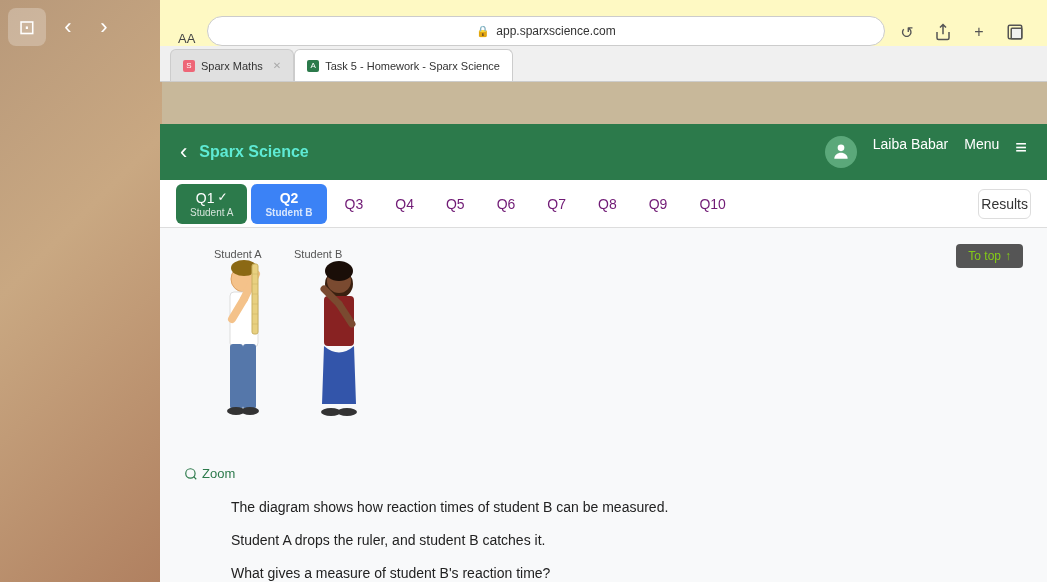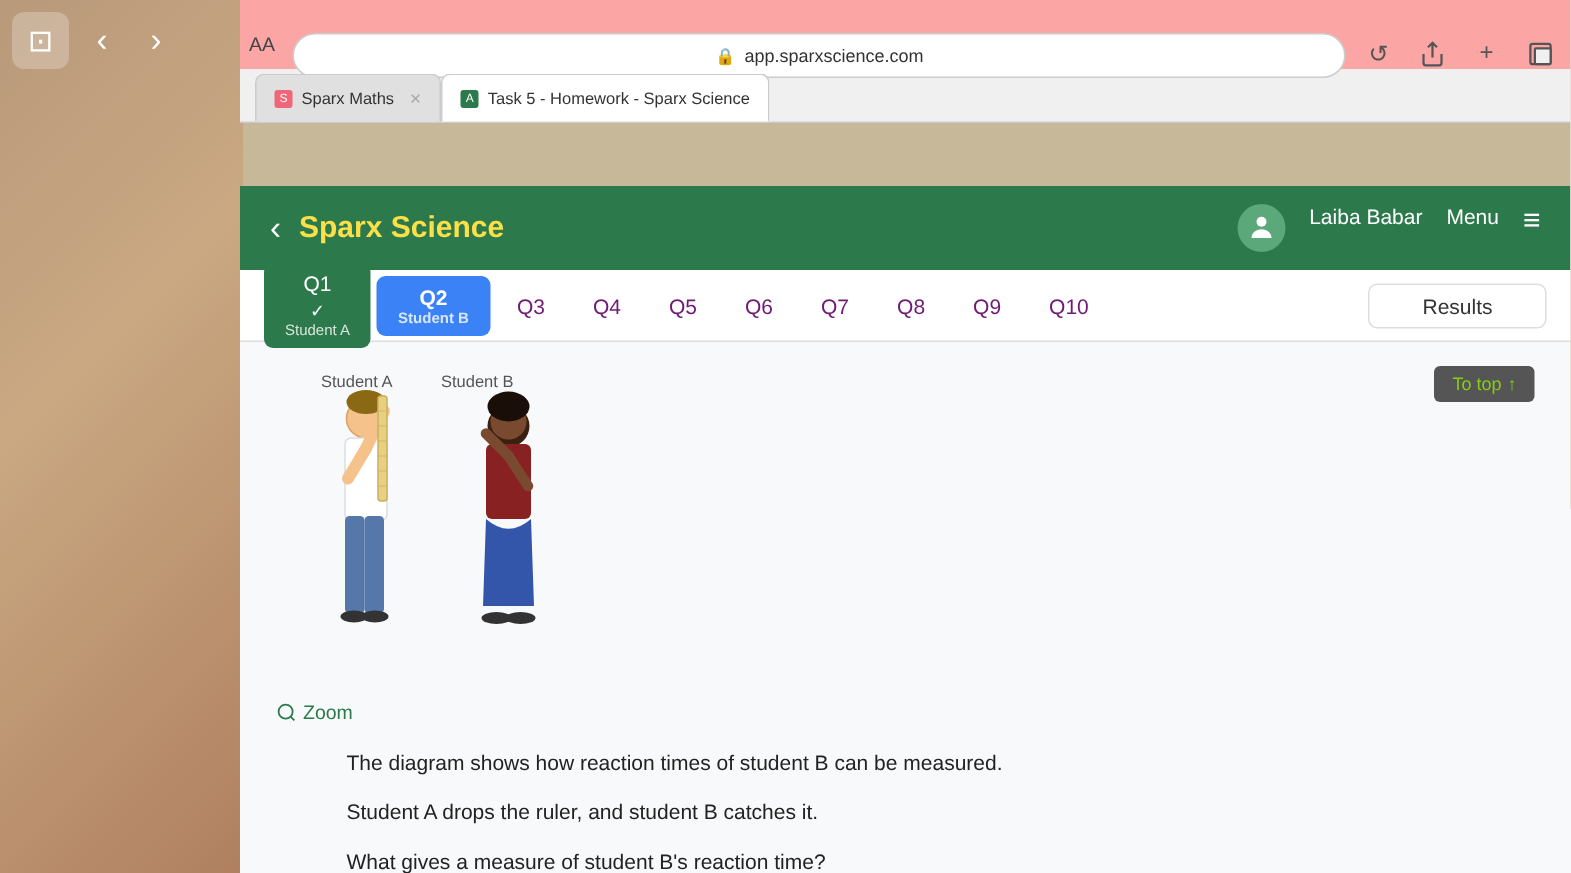--- a/index.html
+++ b/index.html
@@ -18,24 +18,24 @@
       top: 0;
       left: 160px;
       right: 0;
       background: #f0f0f0;
       z-index: 99;
     }
 
     .browser-top-bar {
       height: 46px;
       display: flex;
-      align-items: flex-start;
-      padding: 22px 6px 0;
+      align-items: flex-end;
+      padding: 22px 18px 0;
       gap: 8px;
-      background: #fca5a5;
+      background: #fef9c3;
     }
 
     .browser-tab-bar {
       height: 36px;
       display: flex;
       align-items: flex-end;
       padding: 0 10px;
       background: #f0f0f0;
       border-bottom: 1px solid #ccc;
     }
@@ -114,23 +114,23 @@
     .sparx-back-btn {
       color: white;
       font-size: 22px;
       margin-right: 12px;
       cursor: pointer;
       background: none;
       border: none;
     }
 
     .sparx-title {
-      font-size: 20px;
+      font-size: 16px;
       font-weight: 700;
-      color: #fde047;
+      color: #5eead4;
       flex: 1;
     }
 
     .sparx-user {
       display: flex;
       align-items: flex-start;
       gap: 16px;
       font-size: 15px;
     }
 
@@ -185,21 +185,21 @@
       color: #888;
       margin-top: 1px;
     }
 
     .q-tab.q1 .q-tab-label,
     .q-tab.q2 .q-tab-label {
       color: rgba(255,255,255,0.8);
     }
 
     .results-tab {
-      padding: 6px 35px;
+      padding: 6px 2px;
       border-radius: 6px;
       font-size: 14px;
       background: white;
       border: 1px solid #ddd;
       cursor: pointer;
       color: #333;
     }
 
     
     .question-area {
@@ -328,21 +328,21 @@
           </svg>
       </div>
       <span style="color:white;font-size:14px;">Laiba Babar</span>
       <span style="color:white;font-size:14px;cursor:pointer;">Menu</span>
       <span style="color:white;font-size:20px;cursor:pointer;">≡</span>
     </div>
   </div>
 
   <div class="question-tabs">
     <button class="q-tab q1">
-      <span style="display:flex;gap:3px;flex-direction:column;">
+      <span style="display:flex;gap:3px;">
         <span>Q1</span>
         <span class="checkmark-icon" style="color:white;">✓</span>
       </span>
       <span class="q-tab-label">Student A</span>
     </button>
     <button class="q-tab q2">
       <span>Q2</span>
       <span class="q-tab-label">Student B</span>
     </button>
     <button class="q-tab">

